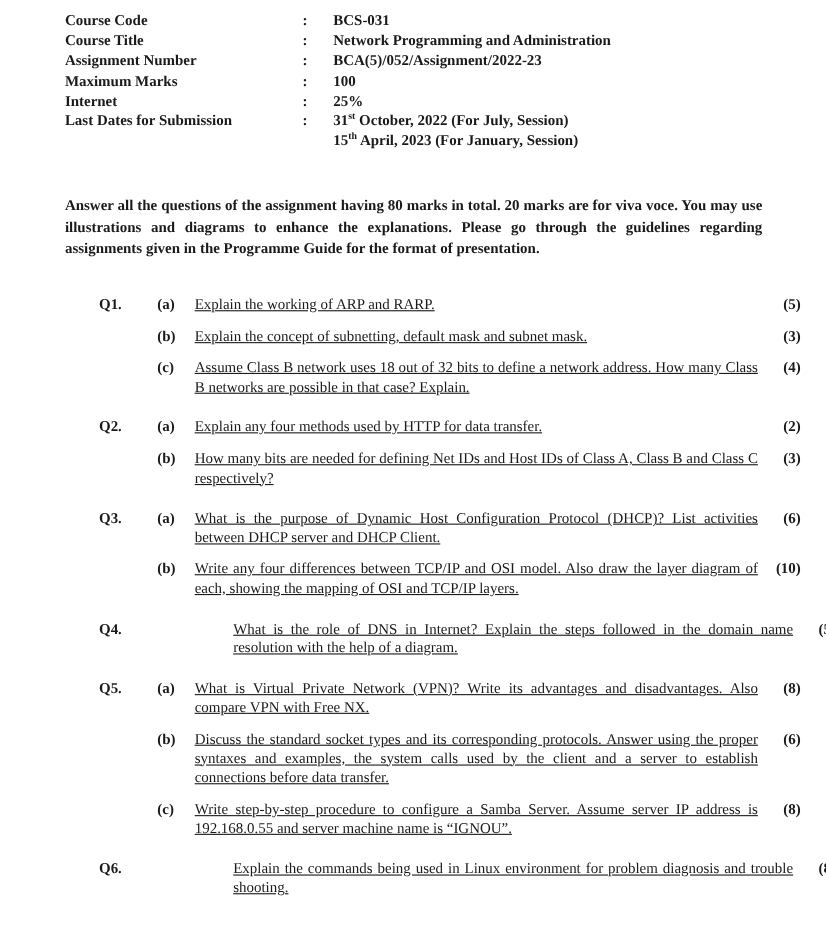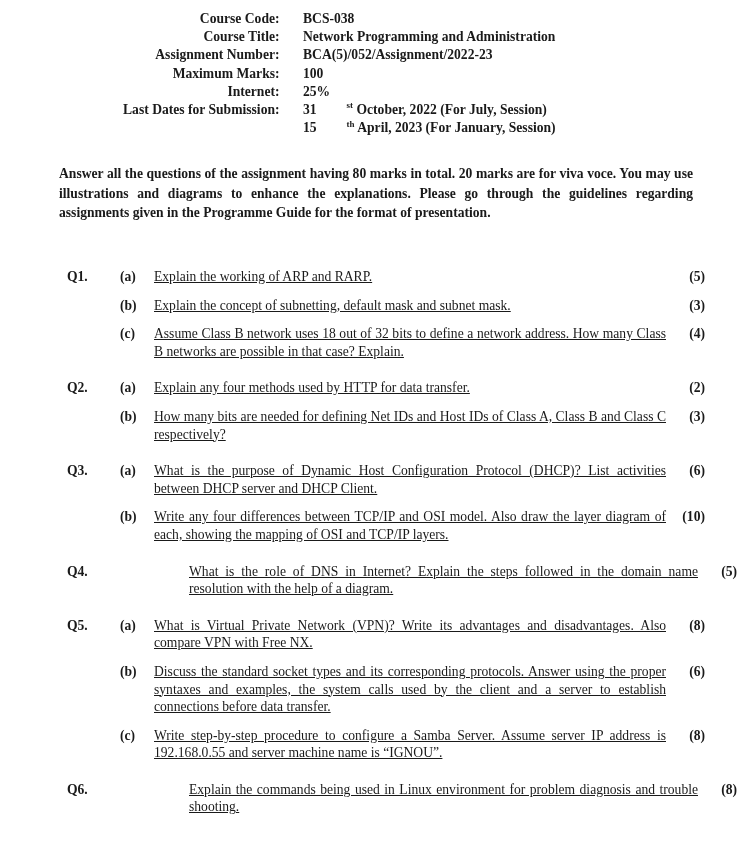--- a/index.html
+++ b/index.html
@@ -34,35 +34,34 @@
     border-collapse: collapse;
   }
   .meta td {
     font-weight: bold;
     font-size: 13.6px;
     line-height: 18.2px;
     padding: 0;
     vertical-align: top;
     white-space: nowrap;
   }
-  .meta td.label { width: 216px; text-align: right; }
+  .meta td.label { width: 216px; }
   .meta td.colon { width: 28px; }
   .meta td.value { }
   sup {
     font-size: 0.66em;
     vertical-align: super;
     line-height: 0;
-    margin-left: 30px;
   }
 
   
   .instructions {
     position: absolute;
     left: 59px;
-    top: 164px;
+    top: 177px;
     width: 634px;
     font-weight: bold;
     font-size: 13.6px;
     line-height: 19.6px;
     text-align: justify;
     text-justify: inter-word;
   }
 
   
   .questions {
@@ -75,21 +74,21 @@
   .qrow {
     display: flex;
     align-items: flex-start;
     width: 751px;
     box-sizing: border-box;
   }
 
   .q-num {
     width: 53px;
     flex: 0 0 53px;
-    margin-left: 67px;
+    margin-left: 90px;
     font-weight: bold;
     font-size: 13.6px;
     line-height: 17.6px;
     text-align: left;
   }
   .q-part {
     width: 34px;
     flex: 0 0 34px;
     font-weight: bold;
     font-size: 13.6px;
@@ -130,21 +129,21 @@
 </head>
 <body>
 
 <div class="page">
 
   <table class="meta">
     <tbody>
       <tr>
         <td class="label">Course Code</td>
         <td class="colon">:</td>
-        <td class="value">BCS-038</td>
+        <td class="value">BCS-031</td>
       </tr>
       <tr>
         <td class="label">Course Title</td>
         <td class="colon">:</td>
         <td class="value">Network Programming and Administration</td>
       </tr>
       <tr>
         <td class="label">Assignment Number</td>
         <td class="colon">:</td>
         <td class="value">BCA(5)/052/Assignment/2022-23</td>

